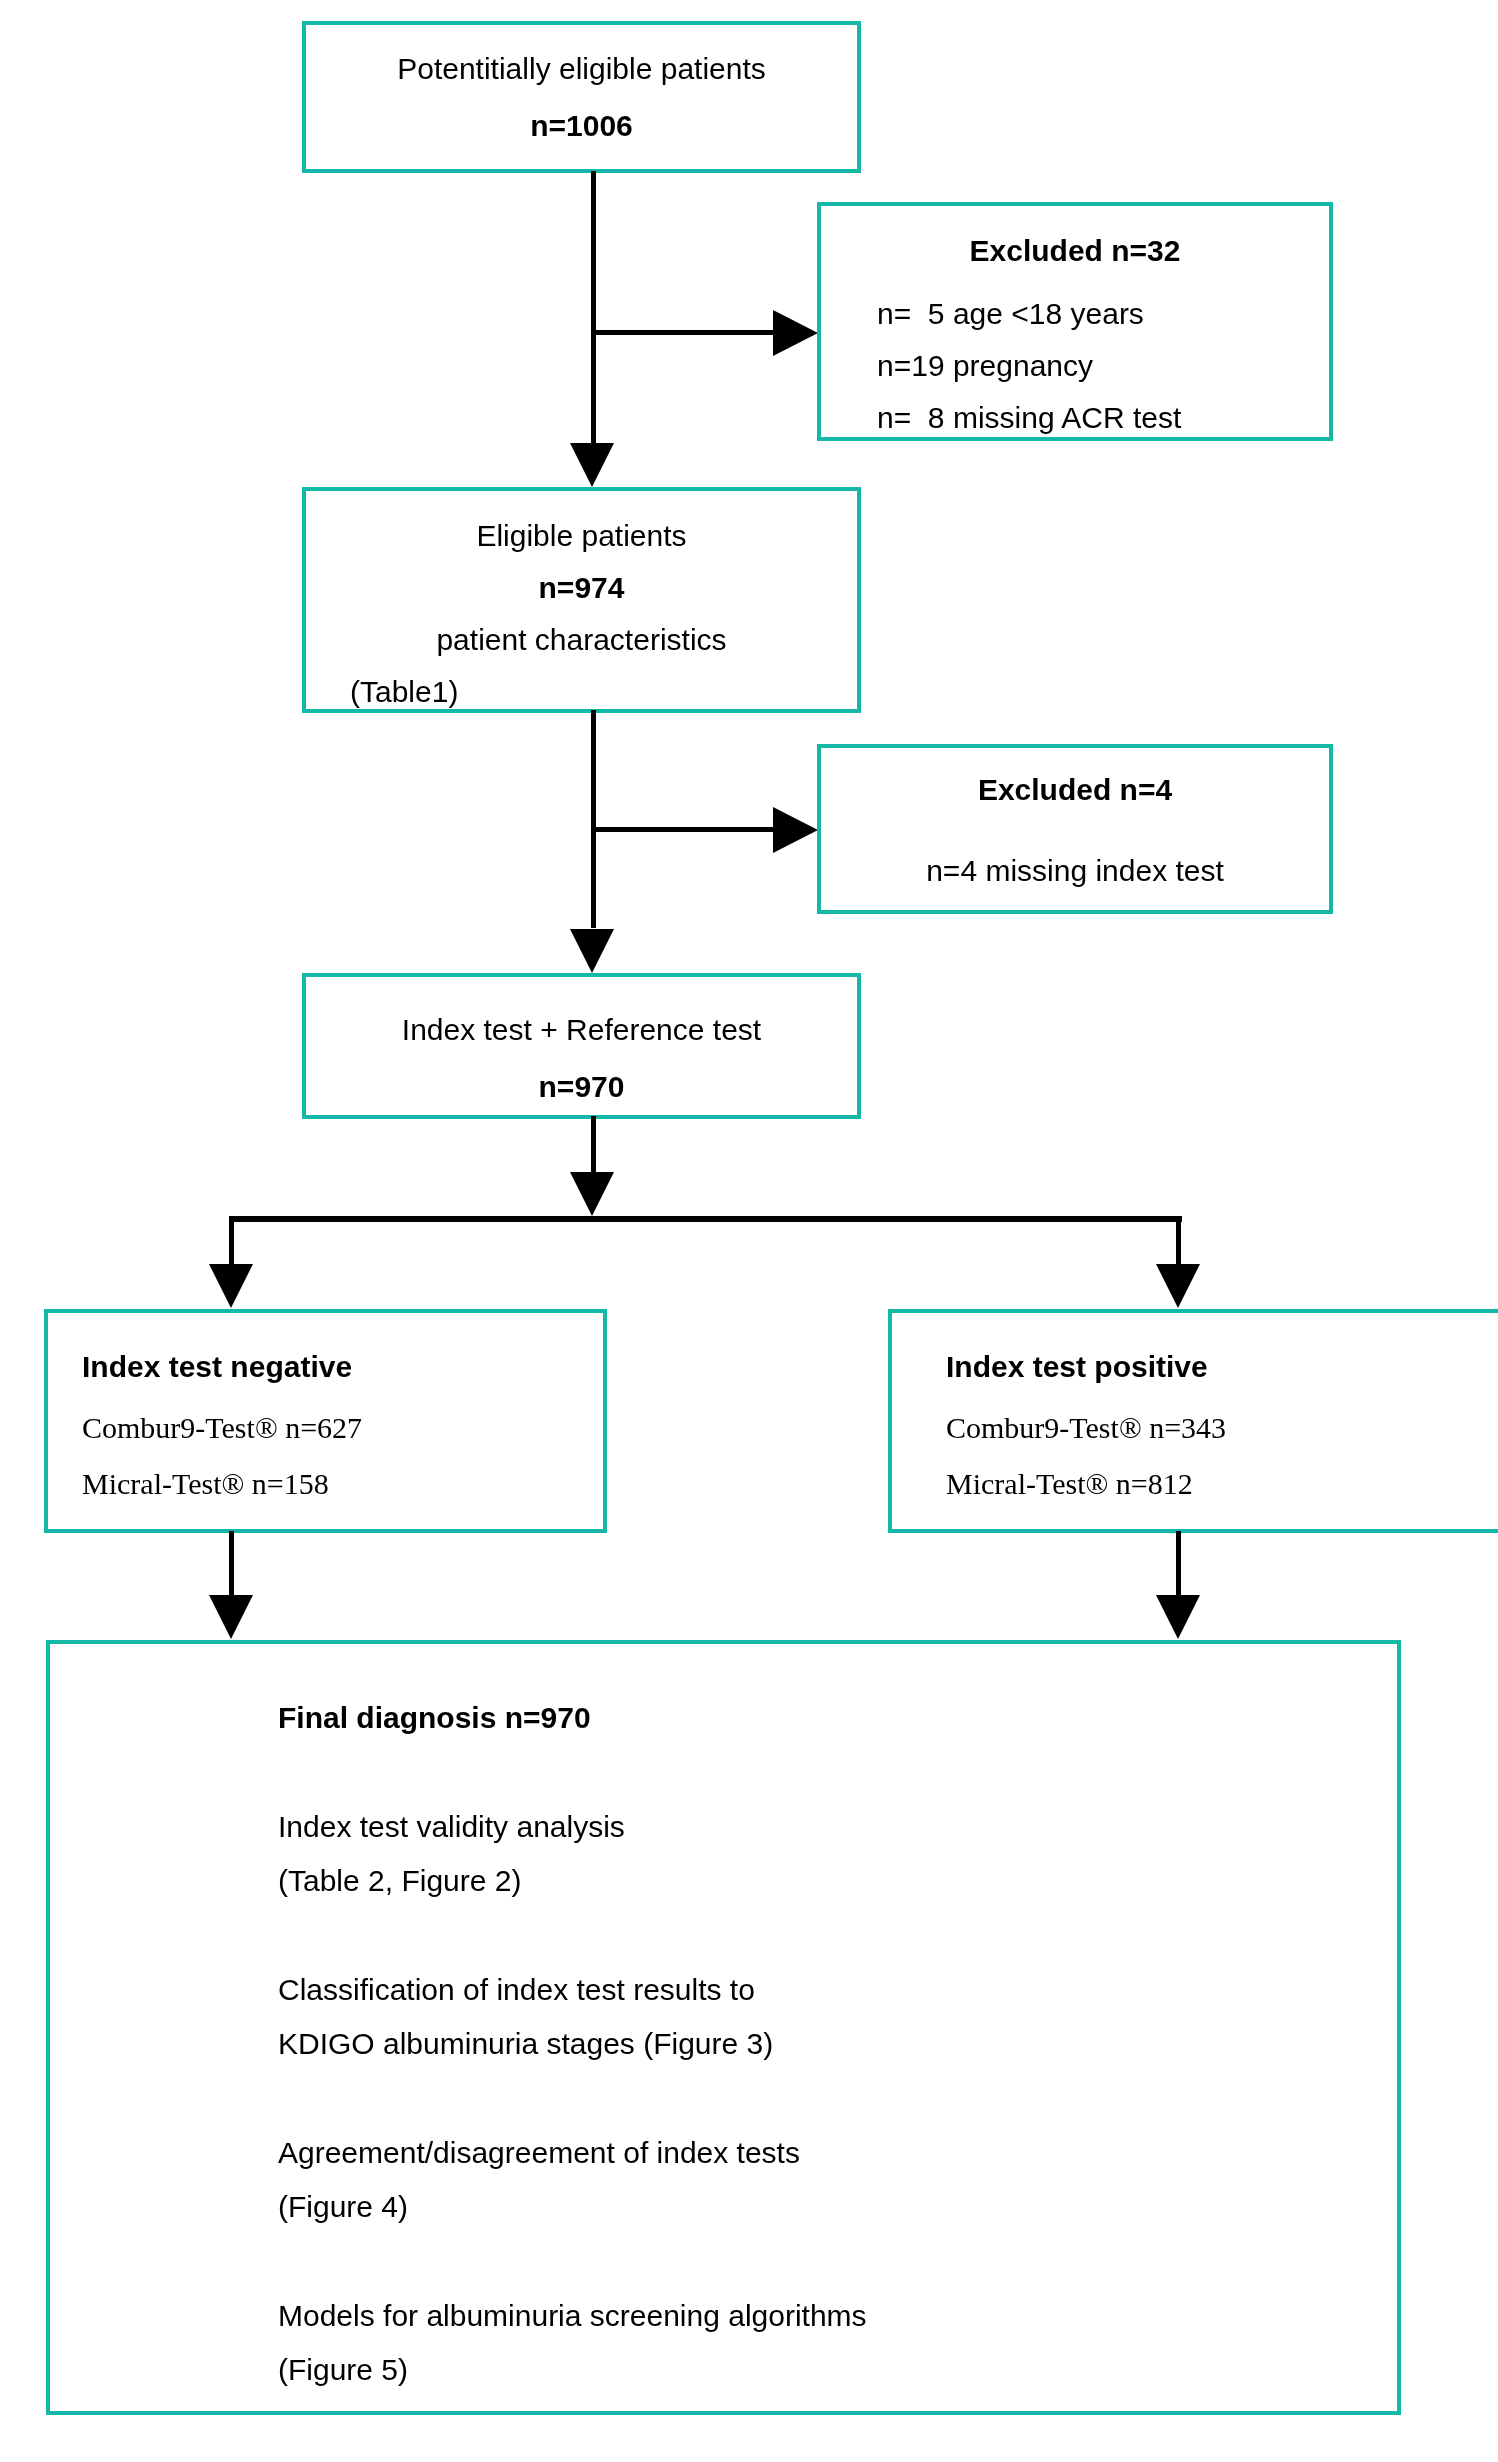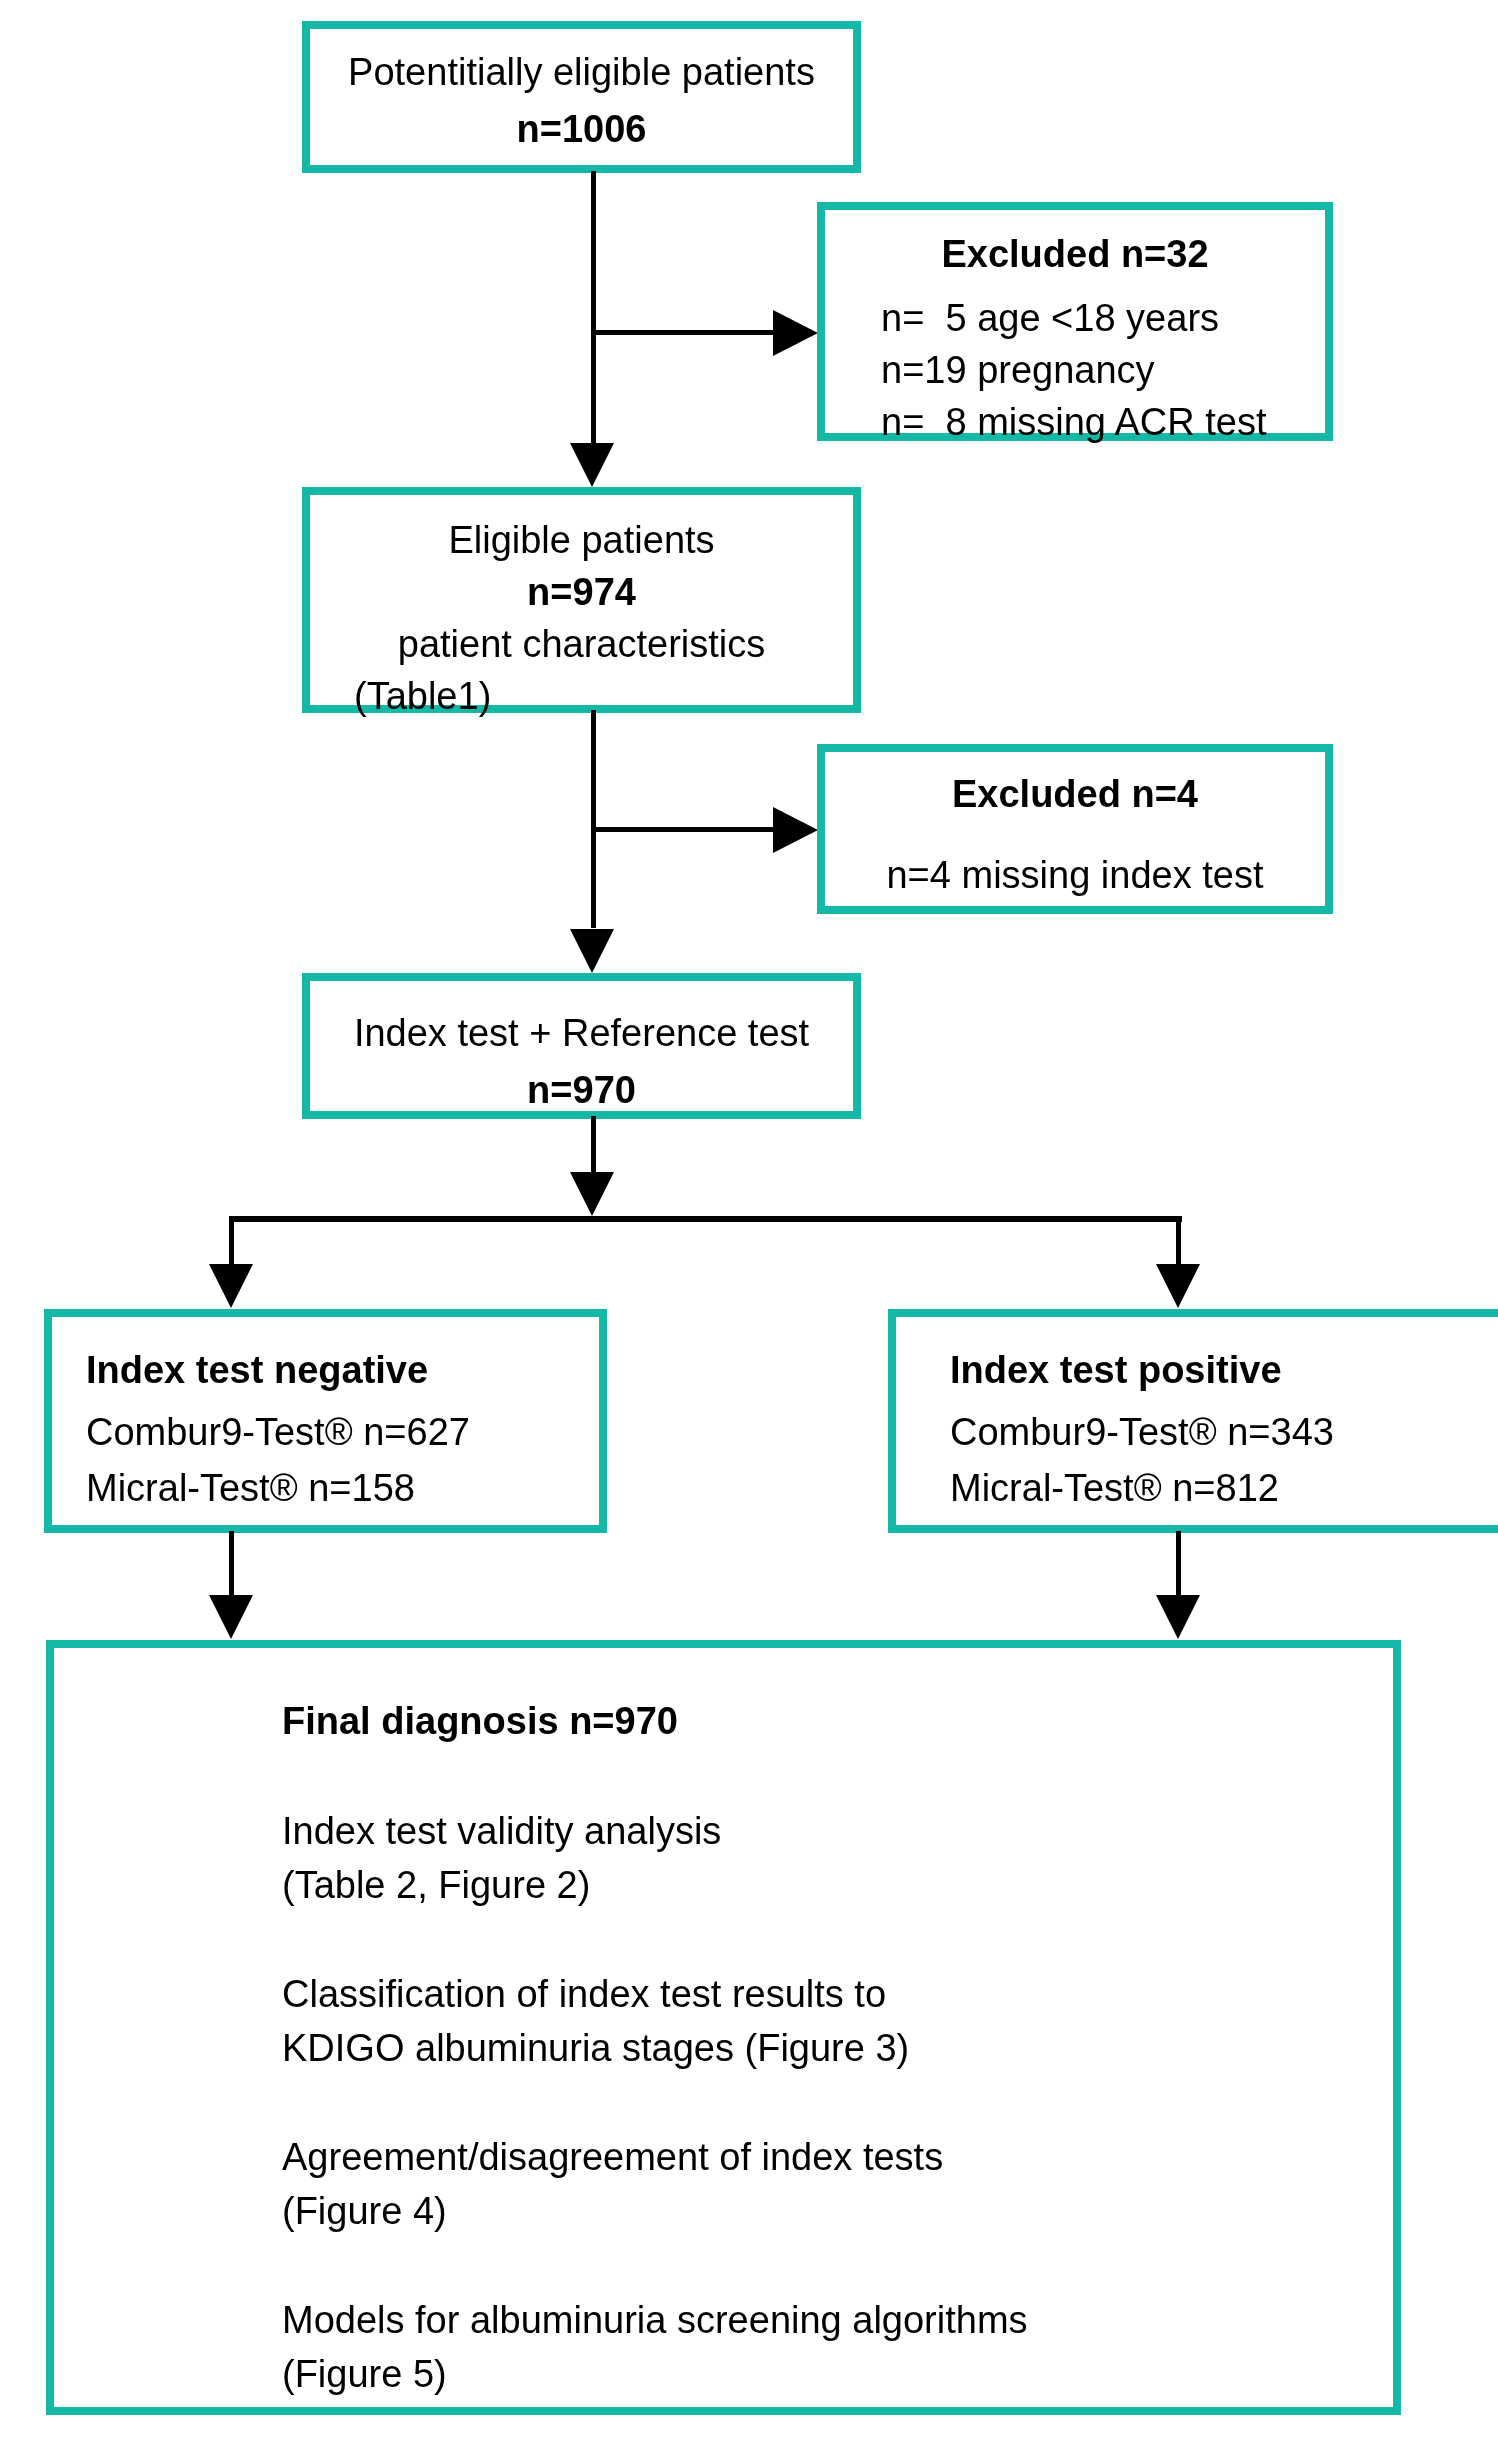--- a/index.html
+++ b/index.html
@@ -10,24 +10,24 @@
   #canvas {
     position: relative;
     width: 1498px;
     height: 2462px;
     background: #ffffff;
     font-family: "Liberation Sans", sans-serif;
     color: #000000;
   }
   .box {
     position: absolute;
-    border: 8px solid #14b8a6;
+    border: 4px solid #14b8a6;
     box-sizing: border-box;
     background: #ffffff;
-    font-size: 38px;
+    font-size: 30px;
     line-height: 52px;
   }
   .center { text-align: center; }
   .bold { font-weight: bold; }
   .pre { white-space: pre; }
   
   .vline {
     position: absolute;
     width: 4.7px;
     background: #000000;
@@ -61,21 +61,21 @@
   #box-excluded32 .item  { line-height: 52px; padding-left: 56px; }
   #box-eligible   { left: 302px;  top: 487px;  width: 559px; height: 226px; padding-top: 19px; line-height: 52px; }
   #box-eligible .left-line { text-align: left; padding-left: 44px; }
   #box-excluded4  { left: 817px; top: 744px; width: 516px; height: 170px; padding-top: 14.7px; }
   #box-excluded4 .title { line-height: 54px; margin-bottom: 8px; }
   #box-excluded4 .item  { line-height: 52px; margin-top: 28px; }
   #box-indexref   { left: 302px;  top: 973px; width: 559px; height: 146px; padding-top: 24px; line-height: 57px; }
   #box-negative   { left: 44px;   top: 1309px; width: 563px; height: 224px; padding-top: 25.5px; padding-left: 34px; }
   #box-positive   { left: 888px; top: 1309px; width: 634px; height: 224px; padding-top: 25.5px; padding-left: 54px; }
   .branch-box .title { line-height: 55px; margin-bottom: 6.7px; }
-  .branch-box .item  { line-height: 56px; }
+  .branch-box .item  { line-height: 56px; font-family: Liberation Serif, serif; }
   #box-final      { left: 46px;   top: 1640px; width: 1355px; height: 775px; padding-top: 46px; padding-left: 228px; }
   #box-final .title { line-height: 55px; }
   #box-final .para  { line-height: 54px; margin-top: 55px; }
 
   
   #v1        { left: 591px;  top: 171px;  height: 272px; }
   #arr-v1    { left: 570px;  top: 443px; }
   #e1-line   { left: 591px;  top: 330px;  width: 182px; }
   #arr-e1    { left: 773px; top: 310px; }
   #v2        { left: 591px;  top: 710px; height: 218px; }

